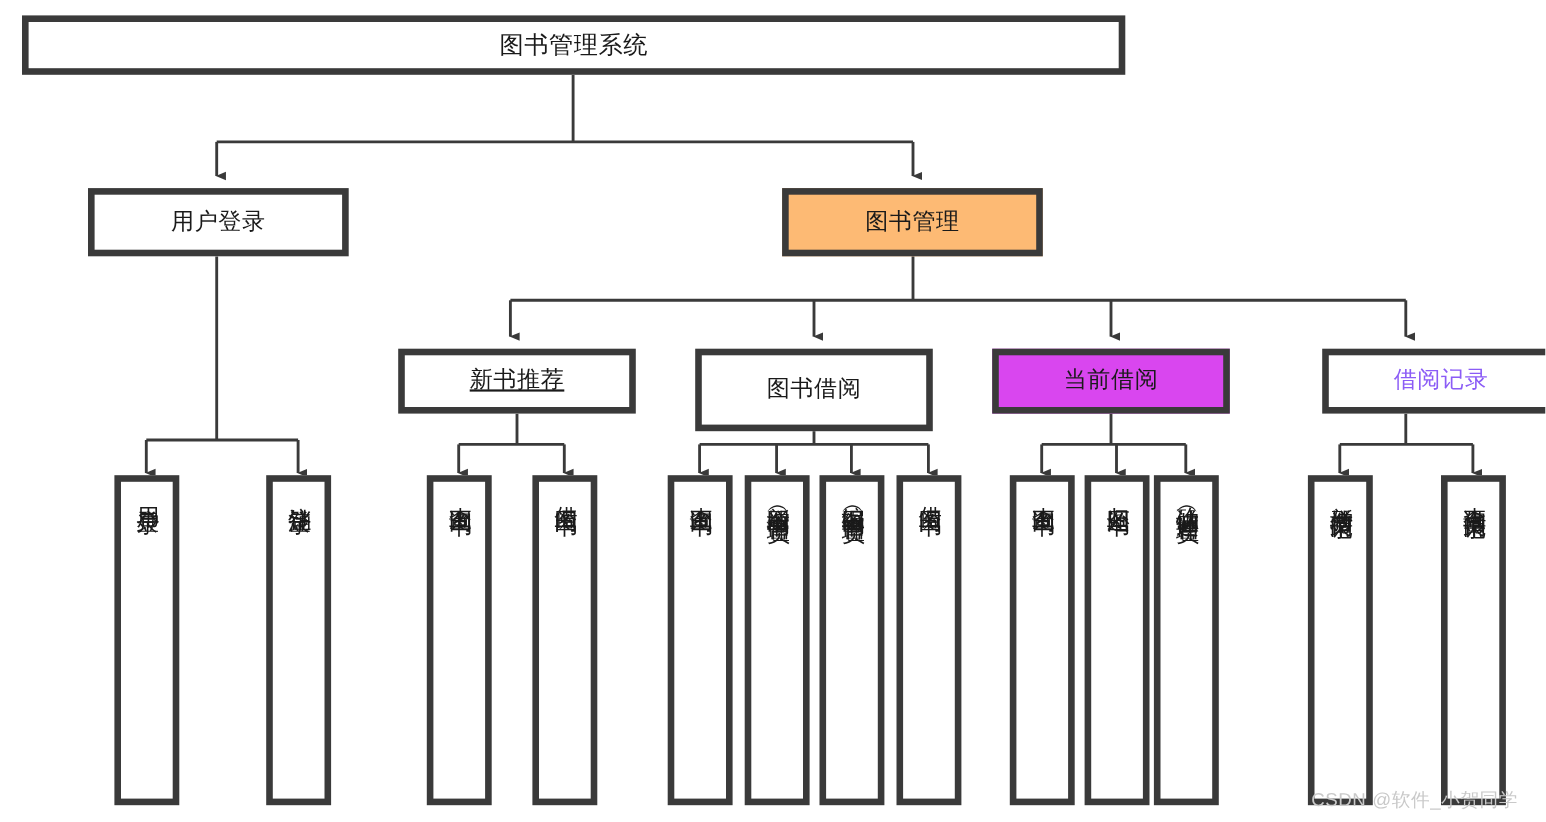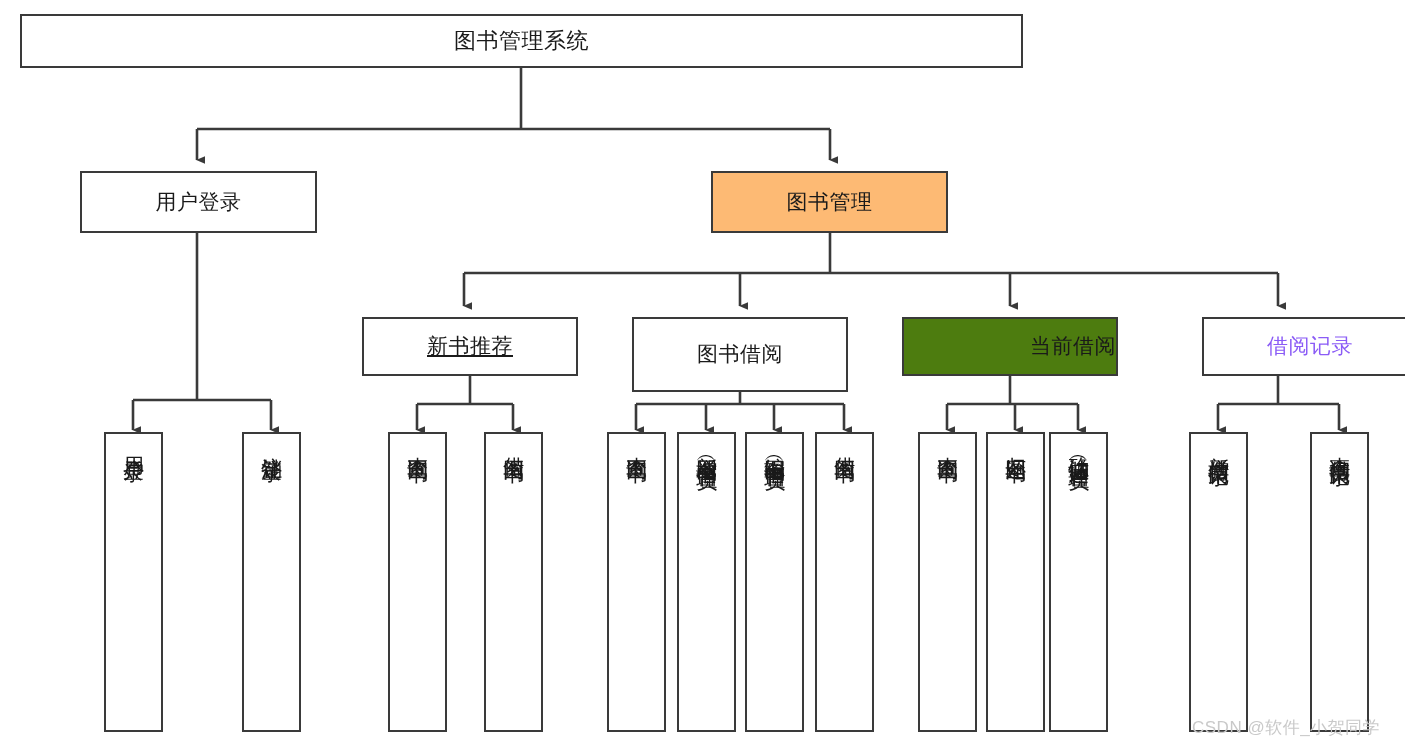--- a/index.html
+++ b/index.html
@@ -23,21 +23,21 @@
     left: 0;
     top: 0;
     width: 1405px;
     height: 747px;
     pointer-events: none;
   }
   .node {
     position: absolute;
     box-sizing: border-box;
     background: #ffffff;
-    border: 2px solid #0c4a6e;
+    border: 6px solid #0c4a6e;
     display: flex;
     align-items: center;
     justify-content: center;
     color: #1a1a1a;
     z-index: 2;
   }
   .node .label {
     display: block;
     text-align: center;
     line-height: 1.18;
@@ -141,21 +141,21 @@
   <div class="node h" style="left: 711px; top: 171px; width: 237px; height: 62px; border-color: rgb(58, 58, 58); background: #fdba74; color: rgb(26, 26, 26);">
     <span class="label">图书管理</span>
   </div>
 
   <div class="node h" style="left: 362px; top: 317px; width: 216px; height: 59px; border-color: rgb(58, 58, 58); background: rgb(255, 255, 255); color: rgb(26, 26, 26); text-decoration: underline;">
     <span class="label">新书推荐</span>
   </div>
   <div class="node h" style="left: 632px; top: 317px; width: 216px; height: 75px; border-color: rgb(58, 58, 58); background: rgb(255, 255, 255); color: rgb(26, 26, 26);">
     <span class="label">图书借阅</span>
   </div>
-  <div class="node h" style="left: 902px; top: 317px; width: 216px; height: 59px; border-color: rgb(58, 58, 58); background: #4d7c0f; color: rgb(26, 26, 26); justify-content: flex-end;">
+  <div class="node h" style="left: 902px; top: 317px; width: 216px; height: 59px; border-color: rgb(58, 58, 58); background: #d946ef; color: rgb(26, 26, 26);">
     <span class="label">当前借阅</span>
   </div>
   <div class="node h" style="left: 1202px; top: 317px; width: 216px; height: 59px; border-color: rgb(58, 58, 58); background: rgb(255, 255, 255); color: #8b5cf6;">
     <span class="label">借阅记录</span>
   </div>
 
   <div class="node v" style="left: 104px; top: 432px; width: 59px; height: 300px; border-color: rgb(58, 58, 58); background: rgb(255, 255, 255); color: rgb(26, 26, 26);">
     <span class="label">用户登录</span>
   </div>
   <div class="node v" style="left: 242px; top: 432px; width: 59px; height: 300px; border-color: rgb(58, 58, 58); background: rgb(255, 255, 255); color: rgb(26, 26, 26);">

